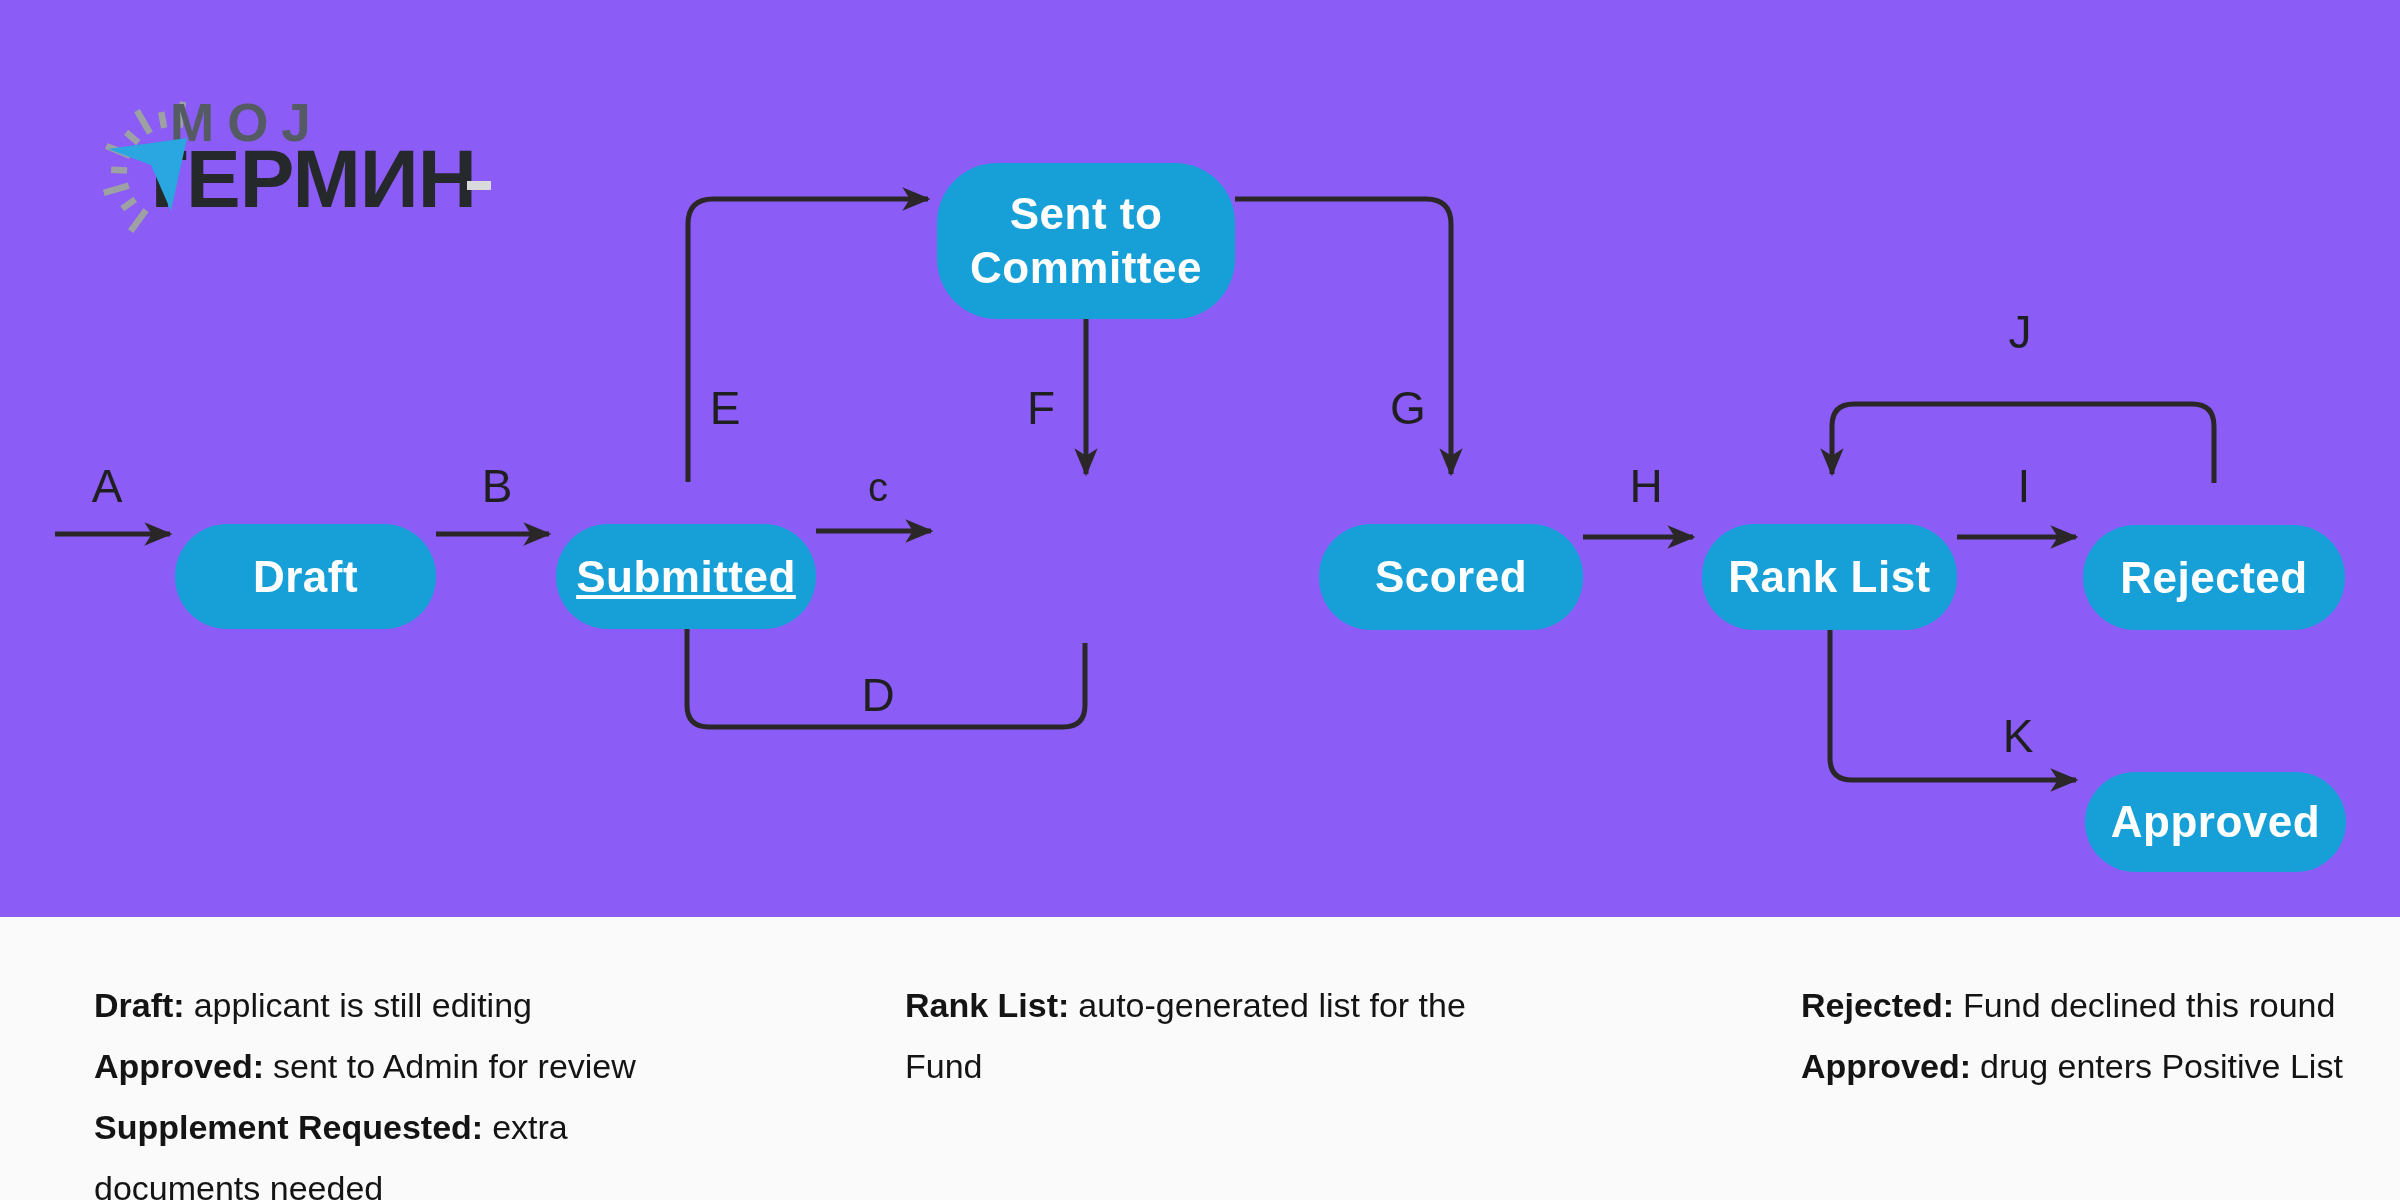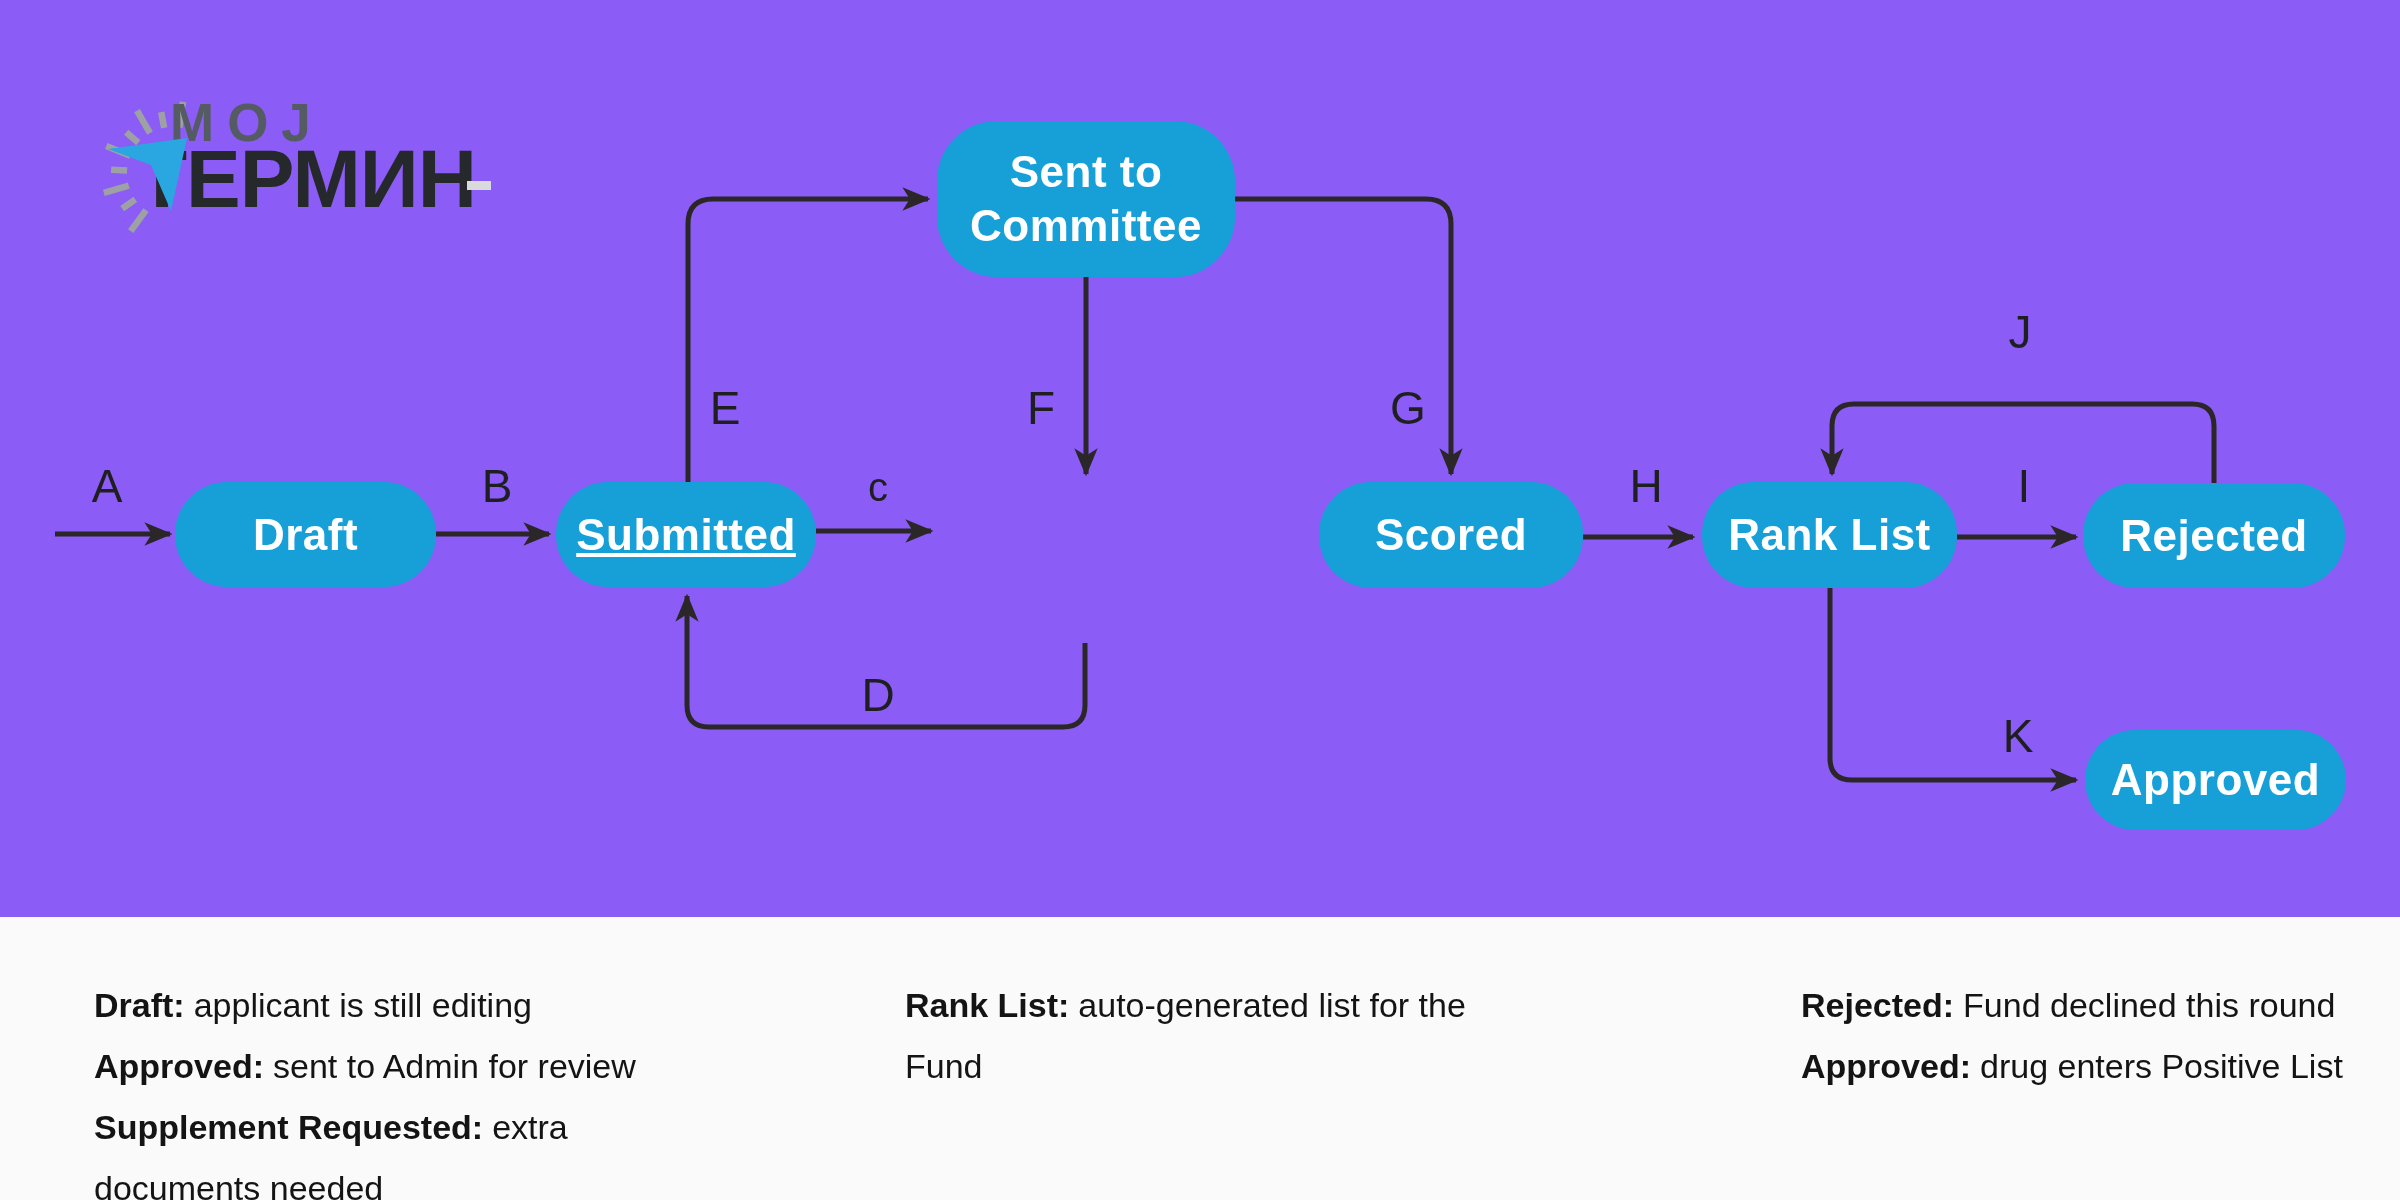--- a/index.html
+++ b/index.html
@@ -3,21 +3,21 @@
 <meta charset="utf-8">
 <style>
   html,body{margin:0;padding:0;}
   body{width:2400px;height:1200px;overflow:hidden;font-family:"Liberation Sans",sans-serif;}
   .canvas{position:relative;width:2400px;height:1200px;background:#8b5cf6;}
   .band{position:absolute;left:0;top:917px;width:2400px;height:283px;background:#FAFAFA;}
   svg.arrows{position:absolute;left:0;top:0;}
   .node{
     position:absolute;background:#17A0D8;color:#FFFFFF;
     display:flex;align-items:center;justify-content:center;text-align:center;
-    font-weight:800;font-size:44px;line-height:1.22;letter-spacing:.5px;
+    font-weight:800;font-size:44px;line-height:1.22;letter-spacing:.5px;margin-top:42px;
   }
   .r52{border-radius:52px;}
   .r60{border-radius:60px;}
   .edge-label{
     position:absolute;transform:translate(-50%,-50%);
     font-size:46px;font-weight:400;color:#1F1F21;white-space:nowrap;
   }
   .edge-label.small{font-size:40px;}
   .legend-col{position:absolute;top:975px;font-size:34px;line-height:61px;color:#141414;}
   .legend-col .term{font-weight:700;margin-right:9px;}

